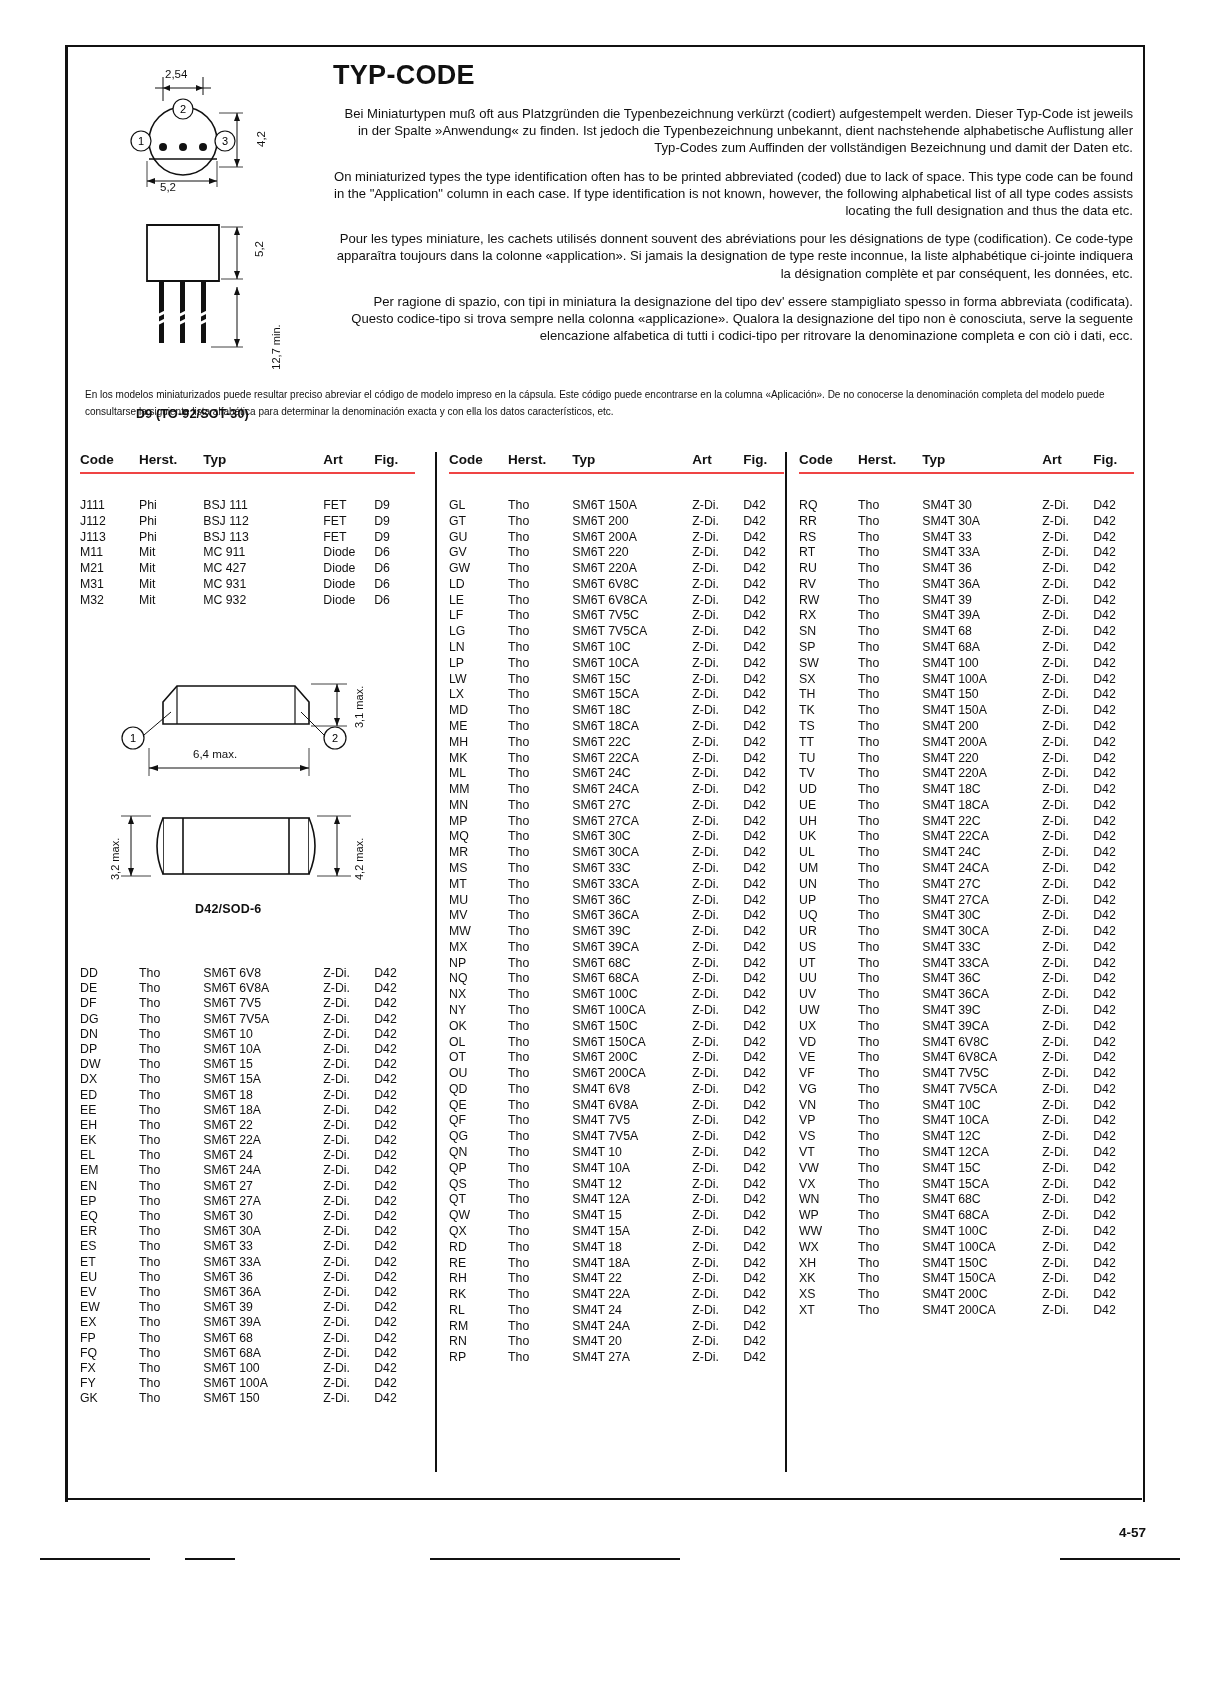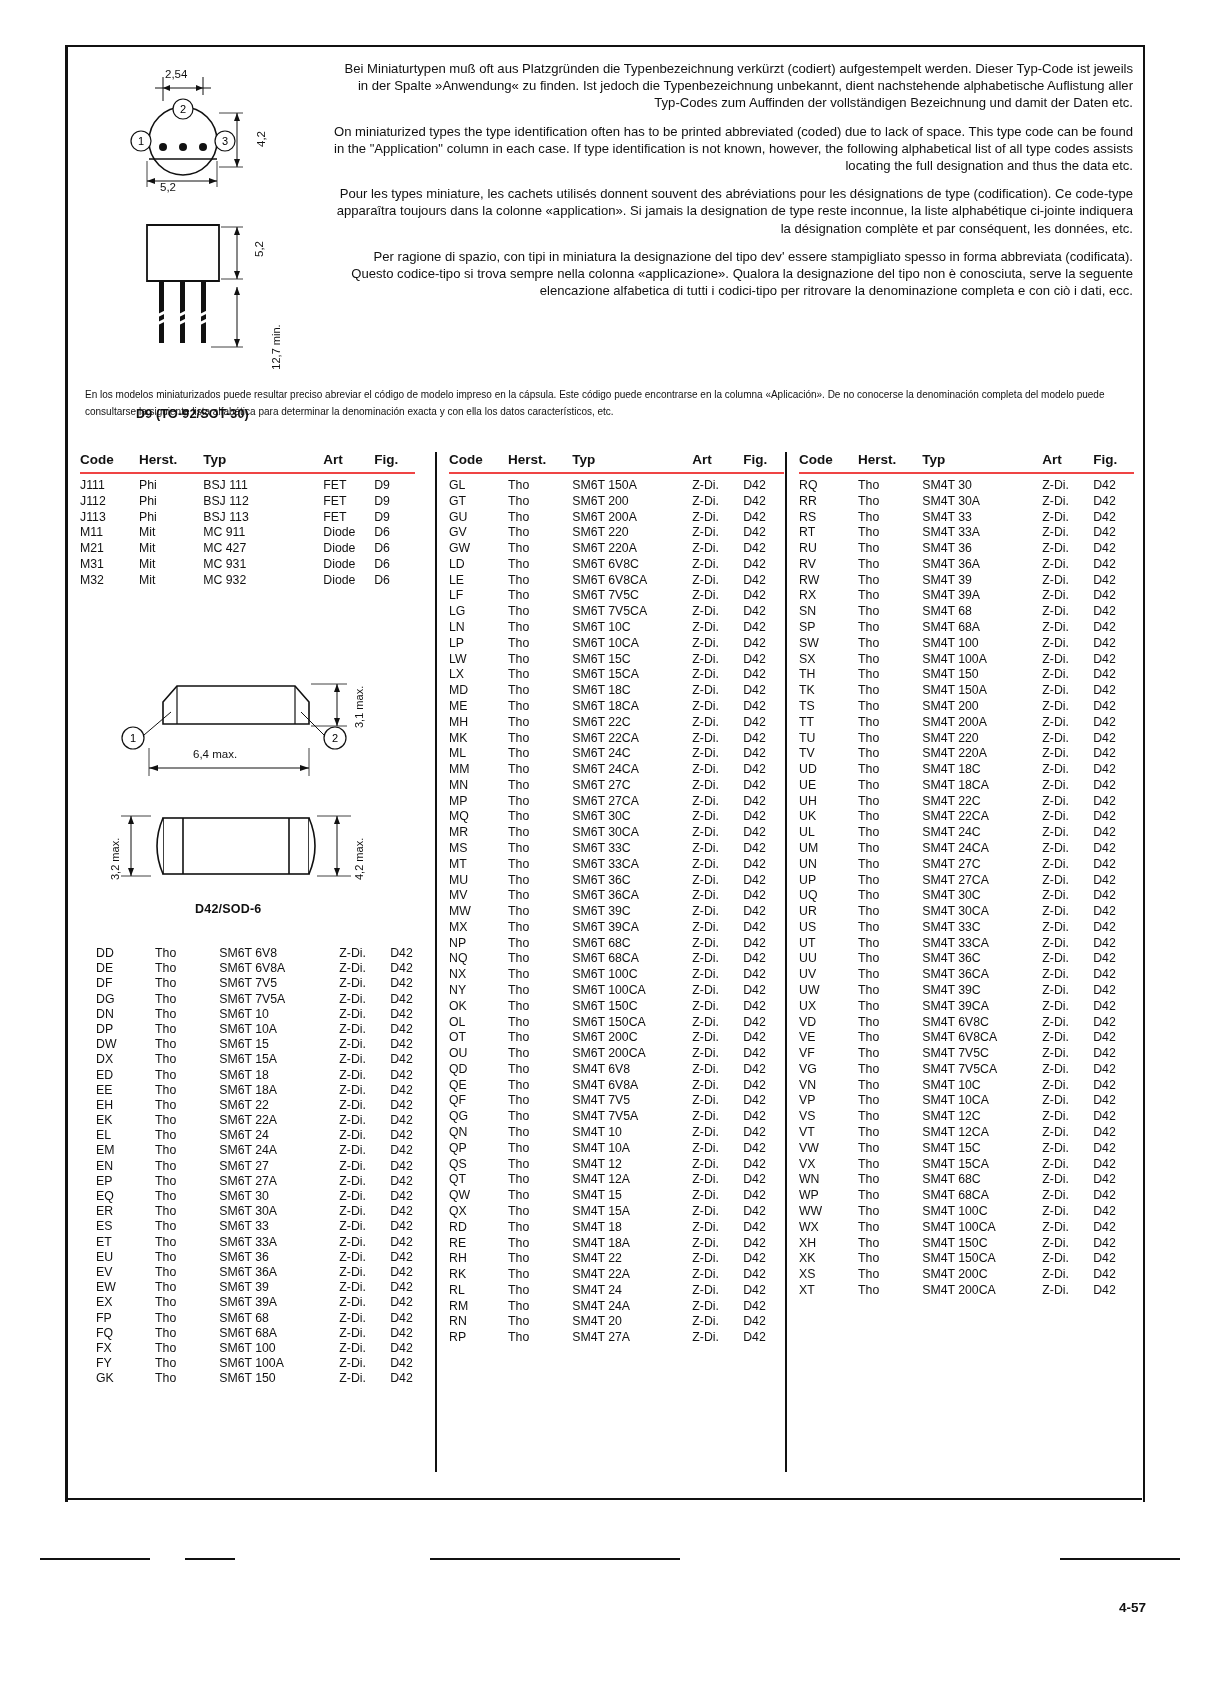--- a/index.html
+++ b/index.html
@@ -66,34 +66,34 @@
 
   table.codes{border-collapse:collapse;width:335px;table-layout:fixed;}
   table.codes th{
     font-size:13.5px;font-weight:bold;text-align:left;padding:0 0 5px 0;
     border-bottom:2px solid #ef4444;
   }
   table.codes td{
     font-size:12.3px;padding:0.6px 0;text-align:left;white-space:nowrap;
     line-height:14.6px;
   }
-  table.codes tr.first td{padding-top:4px;}
+  table.codes tr.first td{padding-top:24px;}
   col.c-code{width:58px;}
   col.c-herst{width:63px;}
   col.c-typ{width:118px;}
   col.c-art{width:50px;}
   col.c-fig{width:40px;}
 
   
   .c1-top{position:absolute;left:0;top:0;}
-  .c1-bottom{position:absolute;left:16px;top:490px;}
+  .c1-bottom{position:absolute;left:0;top:490px;}
   .c1-bottom table.codes td{padding:0.35px 0;line-height:14.5px;}
 
   .pagenum{
-    position:absolute;right:78px;top:1600px;font-size:13.5px;font-weight:bold;
+    position:absolute;right:78px;top:1525px;font-size:13.5px;font-weight:bold;
   }
 
   
   .tick{position:absolute;background:#111;height:1.5px;}
 </style>
 </head>
 <body>
 
 <div class="page">
 
@@ -222,20 +222,21 @@
 
     <span class="dimtxt" style="left:268px;top:88px;transform:rotate(-90deg);transform-origin:left top;font-size:11px;">3,1 max.</span>
     <span class="dimtxt" style="left:108px;top:108px;">6,4 max.</span>
     <span class="dimtxt" style="left:24px;top:240px;transform:rotate(-90deg);transform-origin:left top;font-size:11px;">3,2 max.</span>
     <span class="dimtxt" style="left:268px;top:240px;transform:rotate(-90deg);transform-origin:left top;font-size:11px;">4,2 max.</span>
 
     <span class="caption" style="left:110px;top:262px;">D42/SOD-6</span>
   </div>
 
   <div class="textblock">
+    <h1 class="title">TYP-CODE</h1>
     <p class="para">Bei Miniaturtypen muß oft aus Platzgründen die Typenbezeichnung verkürzt (codiert) aufgestempelt werden. Dieser Typ-Code ist jeweils in der Spalte »Anwendung« zu finden. Ist jedoch die Typenbezeichnung unbekannt, dient nachstehende alphabetische Auflistung aller Typ-Codes zum Auffinden der vollständigen Bezeichnung und damit der Daten etc.</p>
     <p class="para">On miniaturized types the type identification often has to be printed abbreviated (coded) due to lack of space. This type code can be found in the "Application" column in each case. If type identification is not known, however, the following alphabetical list of all type codes assists locating the full designation and thus the data etc.</p>
     <p class="para">Pour les types miniature, les cachets utilisés donnent souvent des abréviations pour les désignations de type (codification). Ce code-type apparaîtra toujours dans la colonne «application». Si jamais la designation de type reste inconnue, la liste alphabétique ci-jointe indiquera la désignation complète et par conséquent, les données, etc.</p>
     <p class="para">Per ragione di spazio, con tipi in miniatura la designazione del tipo dev' essere stampigliato spesso in forma abbreviata (codificata). Questo codice-tipo si trova sempre nella colonna «applicazione». Qualora la designazione del tipo non è conosciuta, serve la seguente elencazione alfabetica di tutti i codici-tipo per ritrovare la denominazione completa e con ciò i dati, ecc.</p>
   </div>
 
   <p class="widepara" style="top:386px;">En los modelos miniaturizados puede resultar preciso abreviar el código de modelo impreso en la cápsula. Este código puede encontrarse en la columna «Aplicación». De no conocerse la denominación completa del modelo puede consultarse la siguiente lista alfabética para determinar la denominación exacta y con ella los datos característicos, etc.</p>
 
   <div class="tablearea">
 

